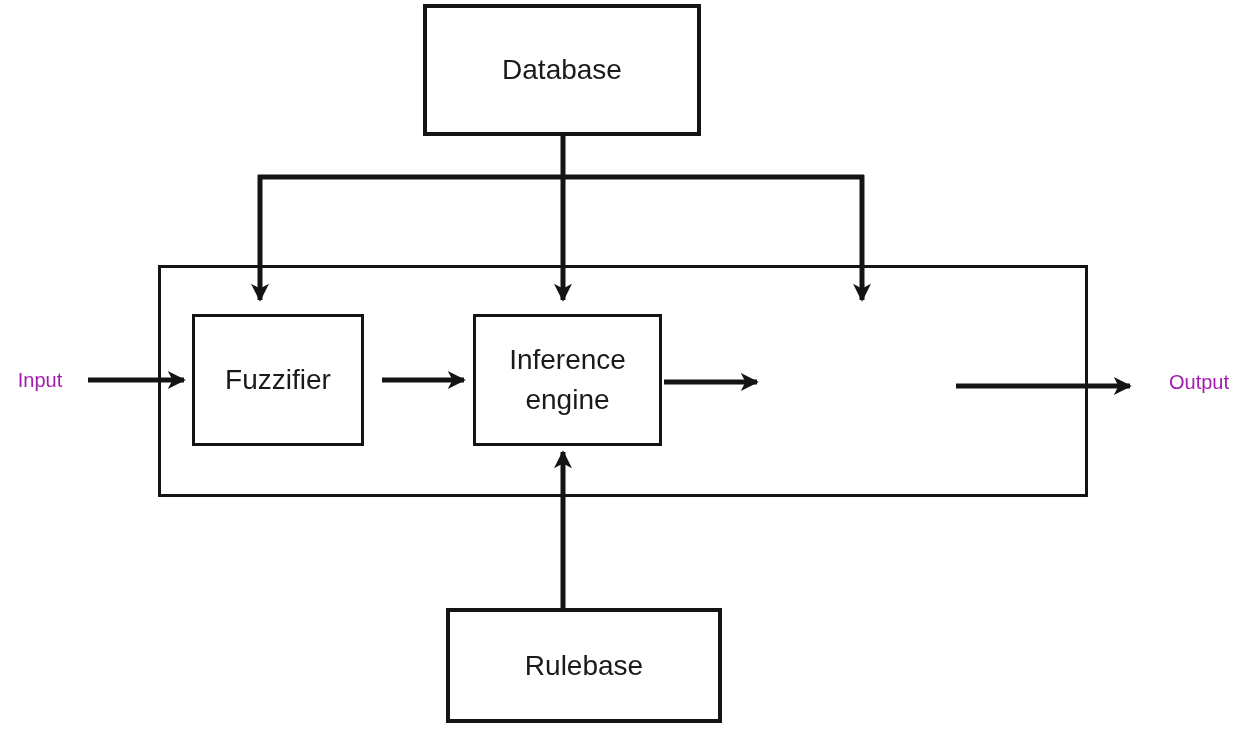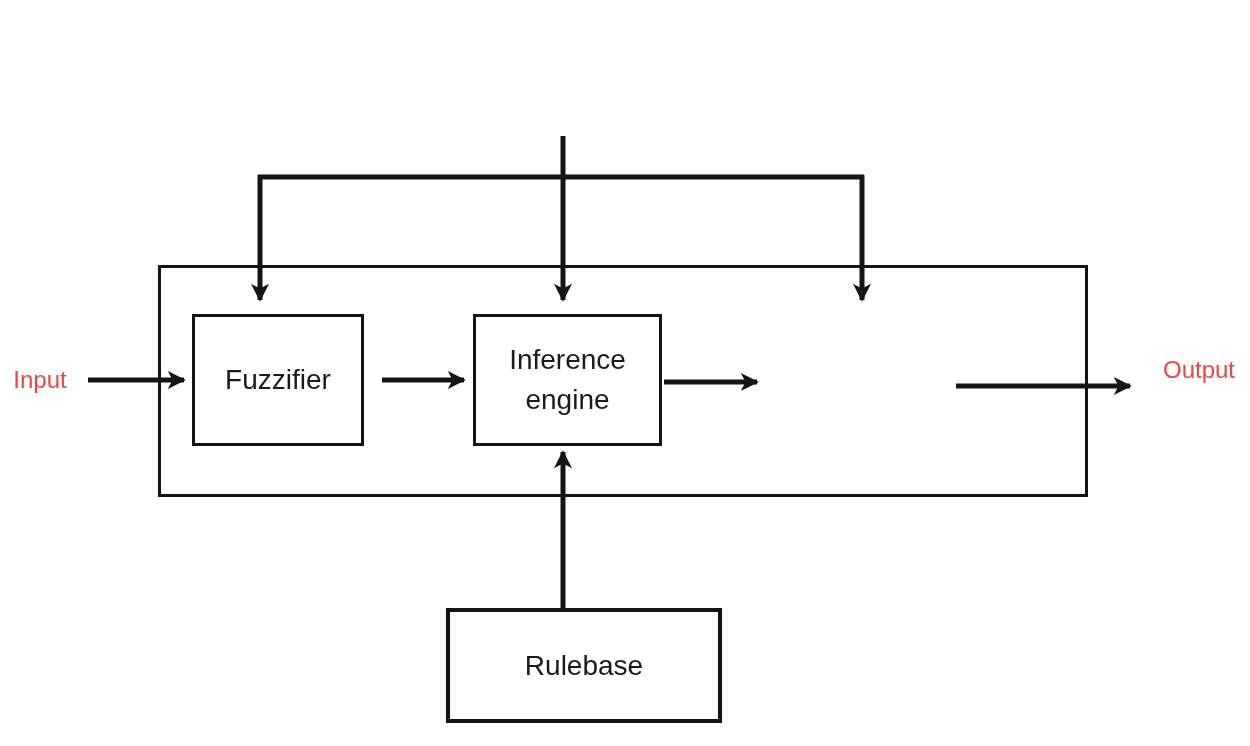--- a/index.html
+++ b/index.html
@@ -60,29 +60,29 @@
   .node-inference {
     left: 473px; top: 314px; width: 189px; height: 132px;
     border: 3px solid #141414;
   }
   .node-defuzzifier {
     left: 766px; top: 314px; width: 188px; height: 132px;
     border: 3px solid #141414;
   }
   .io-label {
     position: absolute;
-    font-size: 24px;
+    font-size: 20px;
     line-height: 36px;
-    color: #ef4444;
+    color: #a21caf;
     display: flex;
     align-items: center;
     justify-content: center;
   }
   .io-input  { left: 0px;    top: 362px; width: 80px;  height: 36px; }
-  .io-output { left: 1148px; top: 352px; width: 102px; height: 36px; }
+  .io-output { left: 1148px; top: 364px; width: 102px; height: 36px; }
 </style>
 </head>
 <body>
 
 <div class="canvas">
 
   <svg class="wires" viewBox="0 0 1250 746" xmlns="http://www.w3.org/2000/svg">
     <defs>
       <marker id="arrow" viewBox="0 0 10 10" refX="9" refY="5" markerWidth="20" markerHeight="18" orient="auto" markerUnits="userSpaceOnUse">
         <path d="M0,0 L10,5 L0,10 L2.6,5 Z" fill="#141414"></path>
@@ -103,20 +103,23 @@
 
     <path d="M664,382 L757,382" stroke="#141414" stroke-width="5" fill="none" marker-end="url(#arrow)"></path>
 
     <path d="M956,386 L1130,386" stroke="#141414" stroke-width="5" fill="none" marker-end="url(#arrow)"></path>
 
     <path d="M563,608 L563,452" stroke="#141414" stroke-width="5" fill="none" marker-end="url(#arrow)"></path>
   </svg>
 
   <div class="system-boundary"></div>
 
+  <div class="node node-database">
+    <span class="label">Database</span>
+  </div>
 
   <div class="node node-fuzzifier">
     <span class="label">Fuzzifier</span>
   </div>
 
   <div class="node node-inference">
     <span class="label">Inference engine</span>
   </div>
 
 

